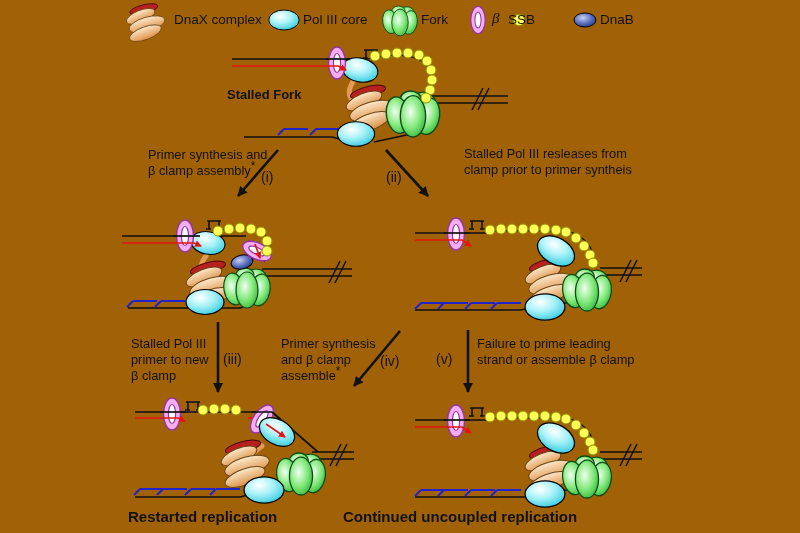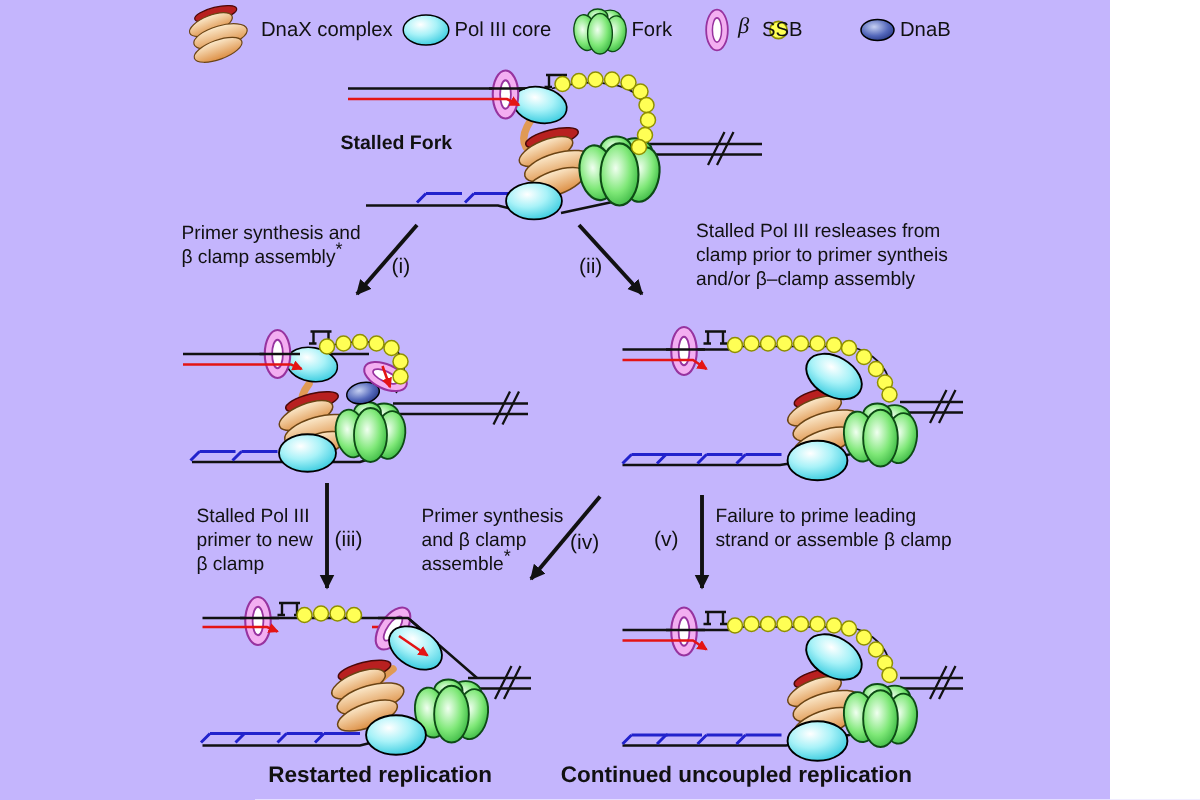--- a/index.html
+++ b/index.html
@@ -1,27 +1,27 @@
 <!DOCTYPE html>
 <html><head>
 <meta charset="utf-8">
 <style>
   html,body{margin:0;padding:0;background:#fff}
-  .fig{position:relative;width:740px;height:533px;background:#c4b5fd;overflow:hidden;
+  .fig{position:relative;width:800px;height:533px;background:#a16207;overflow:hidden;
        font-family:"Liberation Sans",sans-serif;color:#111}
   svg.art{position:absolute;left:0;top:0}
   .dna{stroke:#111;stroke-width:1.7;fill:none}
   .thin{stroke:#111;stroke-width:1.1;fill:none}
   .red{stroke:#e41414;stroke-width:1.7;fill:none}
   .linker{stroke:#e09a55;stroke-width:5;fill:none;stroke-linecap:round}
   .arrow{stroke:#111;stroke-width:2.6;fill:none}
   .txt{position:absolute;font-size:12.8px;line-height:1.26;white-space:nowrap}
   .step-label{position:absolute;font-size:14px;white-space:nowrap}
   .stalled{position:absolute;font-size:13px;font-weight:bold;white-space:nowrap}
-  .caption{position:absolute;font-size:15px;font-weight:bold;text-align:right;white-space:nowrap}
+  .caption{position:absolute;font-size:15px;font-weight:bold;text-align:left;white-space:nowrap}
   .legend-label{position:absolute;top:12px;font-size:13.5px;white-space:nowrap}
   .beta-serif{font-family:"Liberation Serif",serif;font-style:italic;font-size:15px;top:10px}
   sup.ast{font-size:12px;line-height:0}
 </style>
 </head>
 <body>
 
 <div class="fig">
 
 <svg class="art" width="800" height="533" viewBox="0 0 800 533">
@@ -281,30 +281,29 @@
 
   <span class="legend-label" style="left:174px">DnaX complex</span>
   <span class="legend-label" style="left:303px">Pol III core</span>
   <span class="legend-label" style="left:421px">Fork</span>
   <span class="legend-label beta-serif" style="left:492px">β</span>
   <span class="legend-label" style="left:508px">SSB</span>
   <span class="legend-label" style="left:600px">DnaB</span>
 
   <div class="stalled" style="left:227px;top:87px">Stalled Fork</div>
 
-  <div class="txt" style="left:121px;top:147px">
+  <div class="txt" style="left:148px;top:147px">
     <div><span>Primer synthesis and</span></div>
     <div><span>β clamp assembly</span><sup class="ast">*</sup></div>
   </div>
   <div class="step-label" style="left:261px;top:169px">(i)</div>
 
   <div class="txt" style="left:464px;top:146px">
     <div><span>Stalled Pol III resleases from</span></div>
     <div><span>clamp prior to primer syntheis</span></div>
-    <div><span>and/or β–clamp assembly</span></div>
   </div>
   <div class="step-label" style="left:386px;top:169px">(ii)</div>
 
   <div class="txt" style="left:131px;top:336px">
     <div><span>Stalled Pol III</span></div>
     <div><span>primer to new</span></div>
     <div><span>β clamp</span></div>
   </div>
   <div class="step-label" style="left:223px;top:351px">(iii)</div>
 

